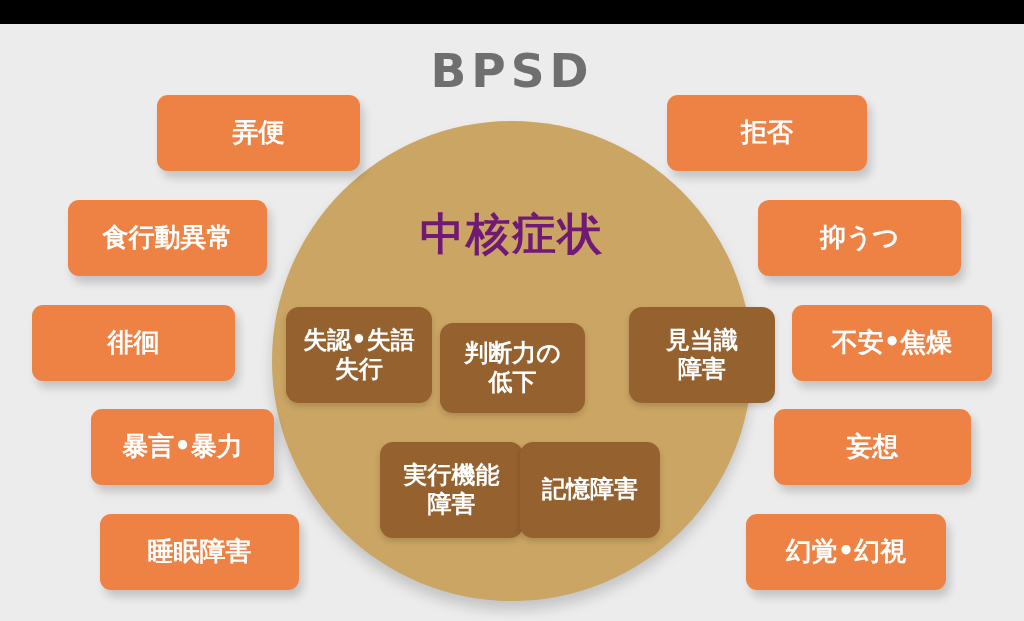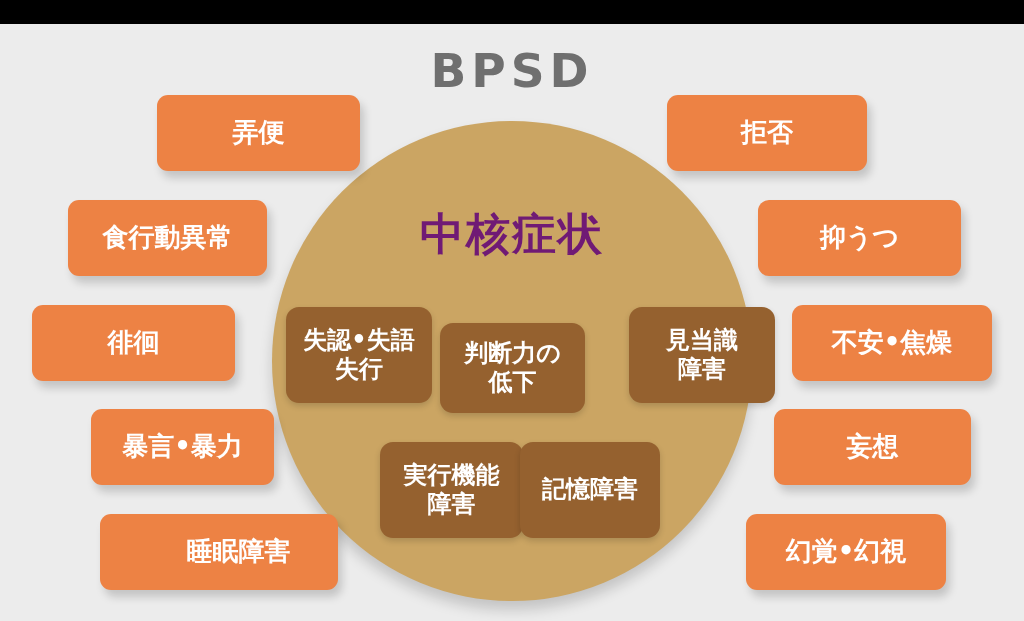--- a/index.html
+++ b/index.html
@@ -128,21 +128,21 @@
         <div class="core-box" style="left: 380px; top: 418px; width: 143px; height: 96px;">実行機能
 障害</div>
         <div class="core-box" style="left: 520px; top: 418px; width: 140px; height: 96px;">記憶障害</div>
       </div>
 
     <div id="bpsd-boxes">
         <div class="bpsd-box" style="left: 157px; top: 71px; width: 203px; height: 76px;">弄便</div>
         <div class="bpsd-box" style="left: 68px; top: 176px; width: 199px; height: 76px;">食行動異常</div>
         <div class="bpsd-box" style="left: 32px; top: 281px; width: 203px; height: 76px;">徘徊</div>
         <div class="bpsd-box" style="left: 55px; top: 385px; width: 183px; height: 76px; margin-left: 36px;">暴言•暴力</div>
-        <div class="bpsd-box" style="left: 100px; top: 490px; width: 199px; height: 76px; padding-left: 39px;">睡眠障害</div>
+        <div class="bpsd-box" style="left: 100px; top: 490px; width: 199px; height: 76px;">睡眠障害</div>
         <div class="bpsd-box" style="left: 667px; top: 71px; width: 200px; height: 76px;">拒否</div>
         <div class="bpsd-box" style="left: 758px; top: 176px; width: 203px; height: 76px;">抑うつ</div>
         <div class="bpsd-box" style="left: 792px; top: 281px; width: 200px; height: 76px;">不安•焦燥</div>
         <div class="bpsd-box" style="left: 774px; top: 385px; width: 197px; height: 76px; font-family: Liberation Serif, serif;">妄想</div>
         <div class="bpsd-box" style="left: 726px; top: 490px; width: 200px; height: 76px; margin-left: 20px;">幻覚•幻視</div>
       </div>
 
   </div>
 </div>
 

